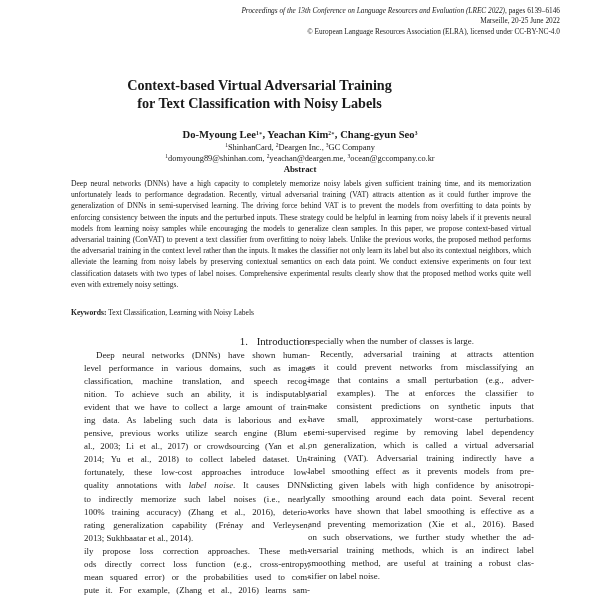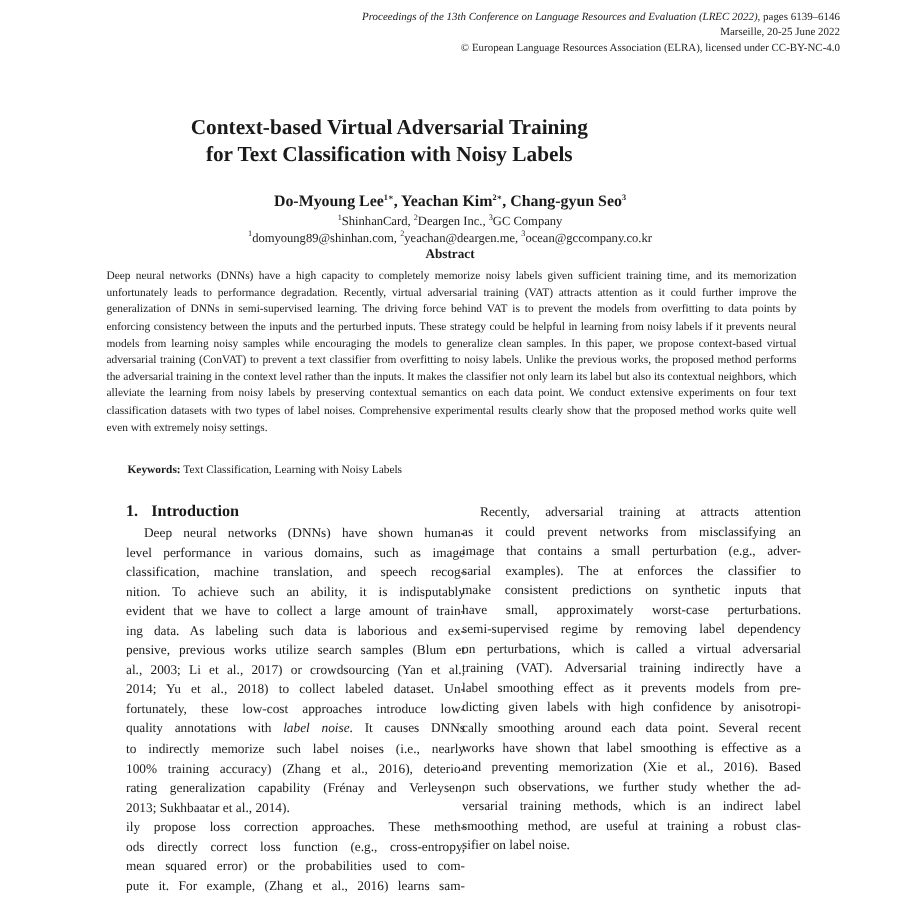--- a/index.html
+++ b/index.html
@@ -14,28 +14,28 @@
              font-weight: bold; font-size: 10.6px; line-height: 13px; }
   .affil { position: absolute; left: 0; width: 600px; top: 142px; text-align: center;
            font-size: 8.4px; line-height: 11px; }
   .emails { position: absolute; left: 0; width: 600px; top: 153px; text-align: center;
             font-size: 8.4px; line-height: 11px; }
   sup { font-size: 5.5px; vertical-align: 3.5px; line-height: 0; }
   .abs-heading { position: absolute; left: 0; width: 600px; top: 164px; text-align: center;
                  font-weight: bold; font-size: 8.8px; line-height: 11px; }
   .abstract { position: absolute; left: 71px; width: 460px; top: 178px;
               font-size: 7.6px; line-height: 11.2px; text-align: justify; }
-  .keywords { position: absolute; left: 85px; width: 460px; top: 307px;
+  .keywords { position: absolute; left: 71px; width: 460px; top: 307px;
               font-size: 7.6px; line-height: 11px; }
   .keywords b { font-weight: bold; }
   .col { position: absolute; top: 334px; width: 226px; font-size: 8.9px;
          line-height: 13.05px; text-align: justify; hyphens: manual; }
   .col.left { left: 84px; }
   .col.right { left: 308px; top: 335px; }
-  .sec-heading { text-align: left; font-weight: bold; font-size: 10.8px;
+  .sec-heading { text-align: right; font-weight: normal; font-size: 10.8px;
                  line-height: 14px; margin: 0 0 1px 0; word-spacing: 6px; }
   em { }
   .line { display: block; text-align: justify; text-align-last: justify; white-space: nowrap; }
   .line.last { text-align-last: left; }
   .line.indent { text-indent: 12px; }
 </style>
 </head>
 <body>
 
 <div class="header">
@@ -79,45 +79,46 @@
   <div class="sec-heading">
     <span>1.</span>
     <span>Introduction</span>
   </div>
   <span class="line indent">Deep neural networks (DNNs) have shown human-</span>
   <span class="line">level performance in various domains, such as image</span>
   <span class="line">classification, machine translation, and speech recog-</span>
   <span class="line">nition.  To achieve such an ability, it is indisputably</span>
   <span class="line">evident that we have to collect a large amount of train-</span>
   <span class="line">ing data.  As labeling such data is laborious and ex-</span>
-  <span class="line">pensive, previous works utilize search samples (Blum et</span>
+  <span class="line">pensive, previous works utilize search engine (Blum et</span>
   <span class="line">al., 2003; Li et al., 2017) or crowdsourcing (Yan et al.,</span>
   <span class="line">2014; Yu et al., 2018) to collect labeled dataset.  Un-</span>
   <span class="line">fortunately, these low-cost approaches introduce low-</span>
   <span class="line"><span>quality annotations with </span><em>label noise</em><span>.  It causes DNNs</span></span>
   <span class="line">to indirectly memorize such label noises (i.e., nearly</span>
   <span class="line">100% training accuracy) (Zhang et al., 2016), deterio-</span>
   <span class="line">rating generalization capability (Frénay and Verleysen,</span>
   <span class="line last">2013; Sukhbaatar et al., 2014).</span>
   <span class="line">ily propose loss correction approaches.  These meth-</span>
   <span class="line">ods directly correct loss function (e.g., cross-entropy,</span>
   <span class="line">mean squared error) or the probabilities used to com-</span>
   <span class="line">pute it.  For example, (Zhang et al., 2016) learns sam-</span>
 
 </div>
 
 <div class="col right">
+  <span class="line last">especially when the number of classes is large.</span>
   <span class="line indent">Recently, adversarial training at attracts attention</span>
   <span class="line">as it could prevent networks from misclassifying an</span>
   <span class="line">image that contains a small perturbation (e.g., adver-</span>
   <span class="line">sarial examples).   The at enforces the classifier to</span>
   <span class="line">make consistent predictions on synthetic inputs that</span>
   <span class="line">have small, approximately worst-case perturbations.</span>
   <span class="line">semi-supervised regime by removing label dependency</span>
-  <span class="line">on perturbations, which is called a virtual adversarial</span>
+  <span class="line">on generalization, which is called a virtual adversarial</span>
   <span class="line">training (VAT). Adversarial training indirectly have a</span>
   <span class="line">label smoothing effect as it prevents models from pre-</span>
   <span class="line">dicting given labels with high confidence by anisotropi-</span>
   <span class="line">cally smoothing around each data point. Several recent</span>
   <span class="line">works have shown that label smoothing is effective as a</span>
   <span class="line">and preventing memorization (Xie et al., 2016). Based</span>
   <span class="line">on such observations, we further study whether the ad-</span>
   <span class="line">versarial training methods, which is an indirect label</span>
   <span class="line">smoothing method, are useful at training a robust clas-</span>
   <span class="line last">sifier on label noise.</span>

